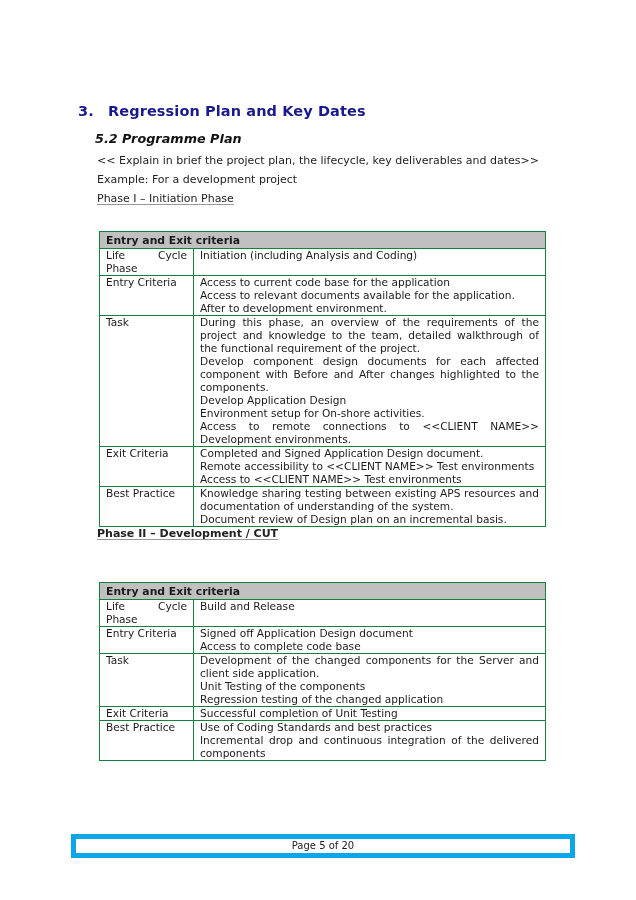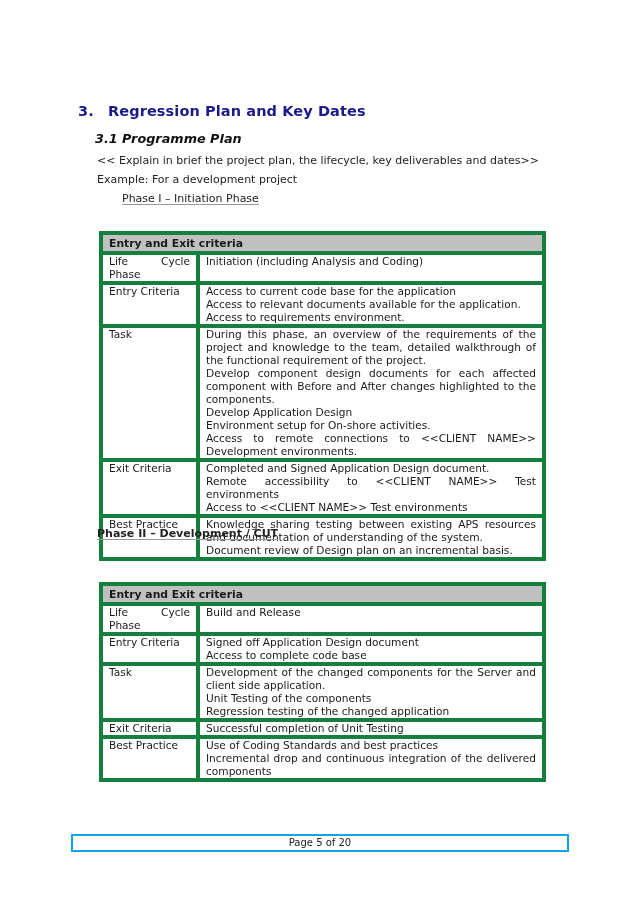--- a/index.html
+++ b/index.html
@@ -26,47 +26,47 @@
     .phase-link {
       position: absolute; left: 97px; font-size: 11px; color: #222;
       text-decoration: underline; text-decoration-color: #999; text-underline-offset: 2px;
     }
     table.crit {
       position: absolute; left: 99px; width: 447px;
       border-collapse: collapse; font-size: 10.6px; line-height: 13px;
       color: #1a1a1a;
     }
     table.crit td, table.crit th {
-      border: 4px solid #15803d; vertical-align: top; padding: 0 6px;
+      border: 1px solid #15803d; vertical-align: top; padding: 0 6px;
     }
     table.crit th {
       background: #c0c0c0; text-align: left; font-weight: bold;
       padding: 2px 6px 1px 6px; font-size: 10.8px;
     }
     table.crit td.label { width: 81px; text-align: justify; }
     table.crit td.value { text-align: justify; }
     table.crit td.value div { text-align: justify; }
     .lc-label { display: flex; justify-content: space-between; }
     .footer {
       position: absolute; left: 71px; top: 834px; width: 494px; height: 14px;
-      border: 2px solid #0ea5e9; font-size: 10px; text-align: center; line-height: 14px; color: #222;
+      border: 5px solid #0ea5e9; font-size: 10px; text-align: center; line-height: 14px; color: #222;
     }
   </style>
 </head>
 <body>
 
 <div class="h1">
   <span class="num">3.</span><span>Regression Plan and Key Dates</span>
 </div>
 
-<div class="h2">3.1 Programme Plan</div>
+<div class="h2">5.2 Programme Plan</div>
 
 <div class="para" style="top:154px;">&lt;&lt; Explain in brief the project plan, the lifecycle, key deliverables and dates&gt;&gt;</div>
 <div class="para" style="top:173px;">Example: For a development project</div>
-<div class="phase-link" style="top:192px;margin-left:25px;">Phase I – Initiation Phase</div>
+<div class="phase-link" style="top:192px;">Phase I – Initiation Phase</div>
 
 <table class="crit" style="top:231px;">
   <tbody>
       <tr>
     <th colspan="2">Entry and Exit criteria</th>
   </tr>
   <tr>
     <td class="label">
       <div class="lc-label">
             <span>Life</span>
@@ -76,21 +76,21 @@
     </td>
     <td class="value">
       <div>Initiation (including Analysis and Coding)</div>
     </td>
   </tr>
   <tr>
     <td class="label">Entry Criteria</td>
     <td class="value">
       <div>Access to current code base for the application</div>
       <div>Access to relevant documents available for the application.</div>
-      <div>Access to requirements environment.</div>
+      <div>After to development environment.</div>
     </td>
   </tr>
   <tr>
     <td class="label">Task</td>
     <td class="value">
       <div>During this phase, an overview of the requirements of the project and knowledge to the team, detailed walkthrough of the functional requirement of the project.</div>
       <div>Develop component design documents for each affected component with Before and After changes highlighted to the components.</div>
       <div>Develop Application Design</div>
       <div>Environment setup for On-shore activities.</div>
       <div>Access to remote connections to &lt;&lt;CLIENT NAME&gt;&gt; Development environments.</div>

